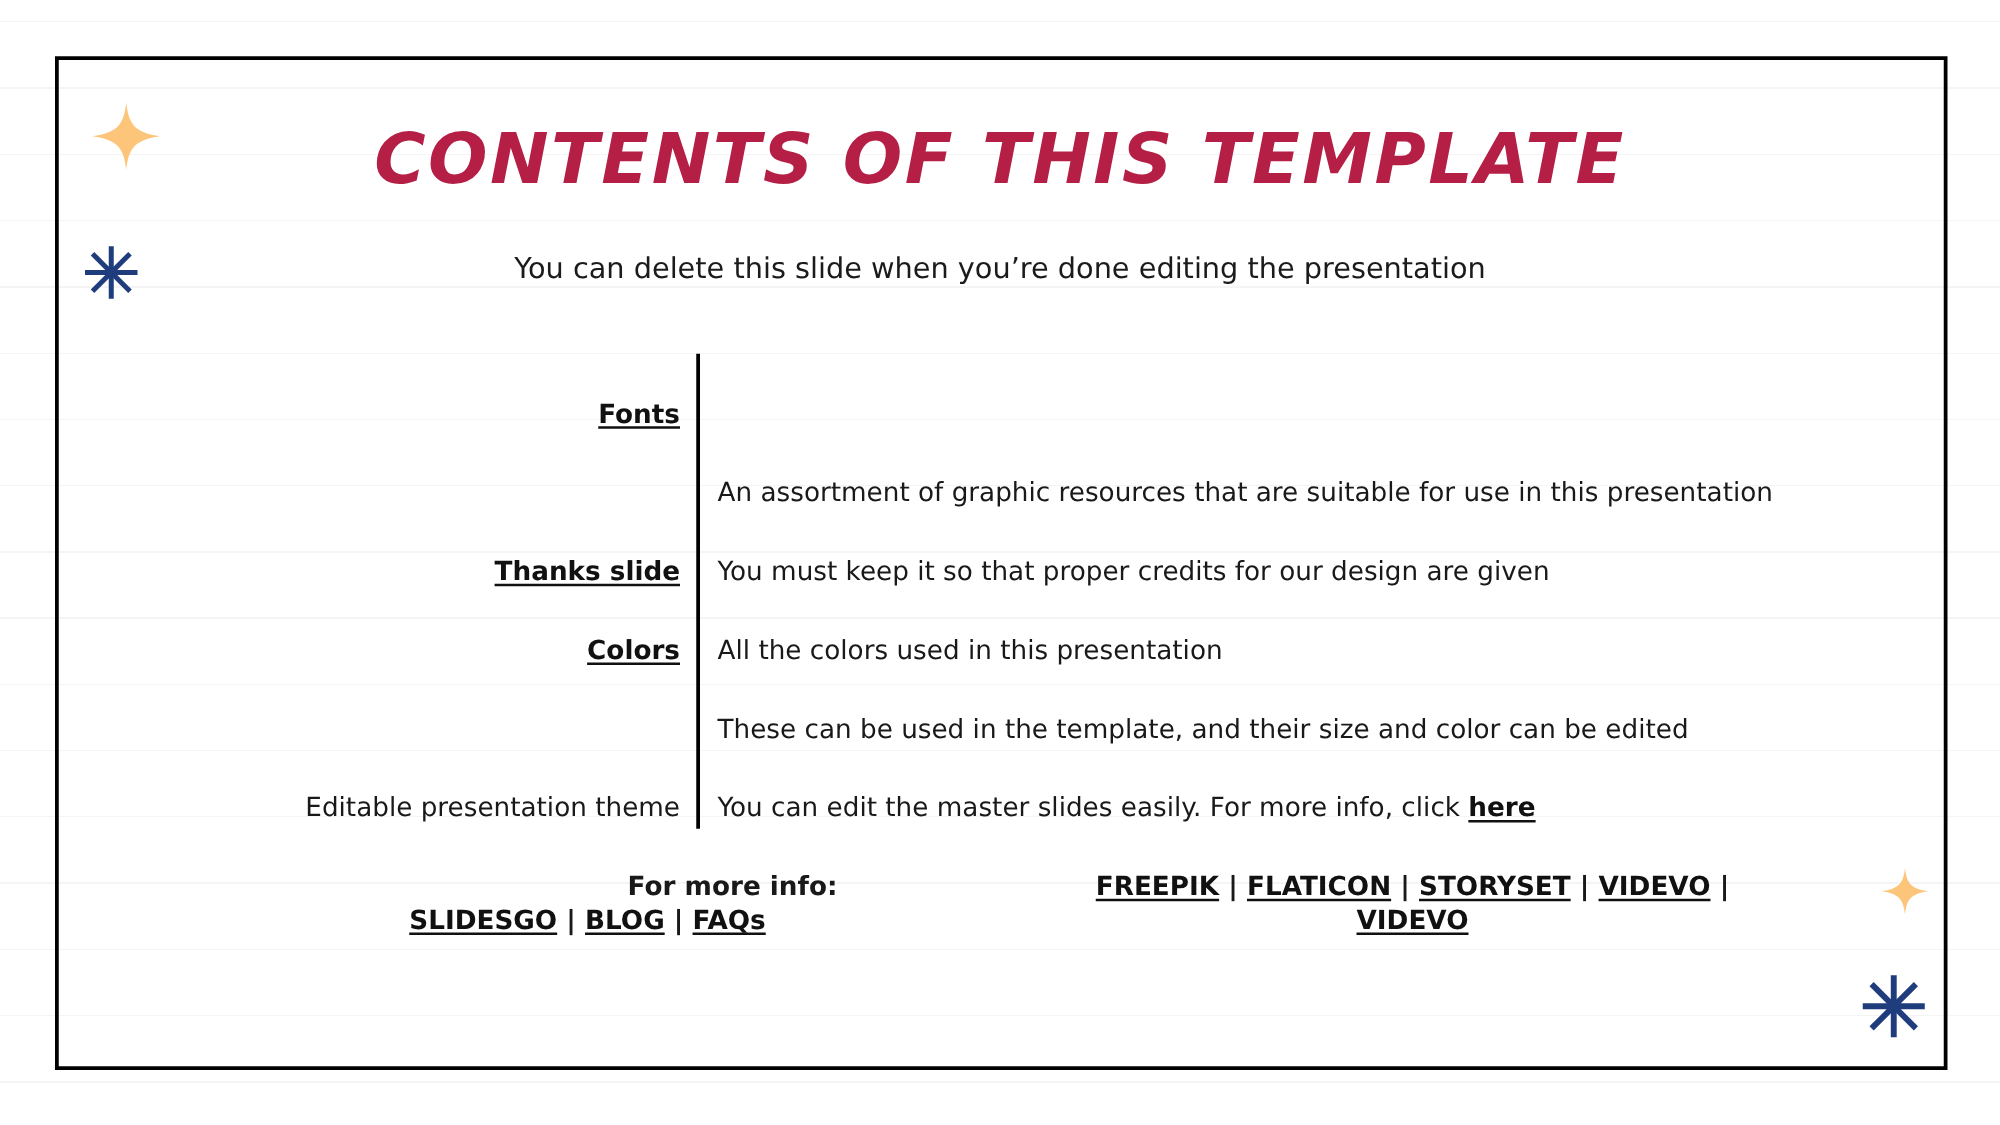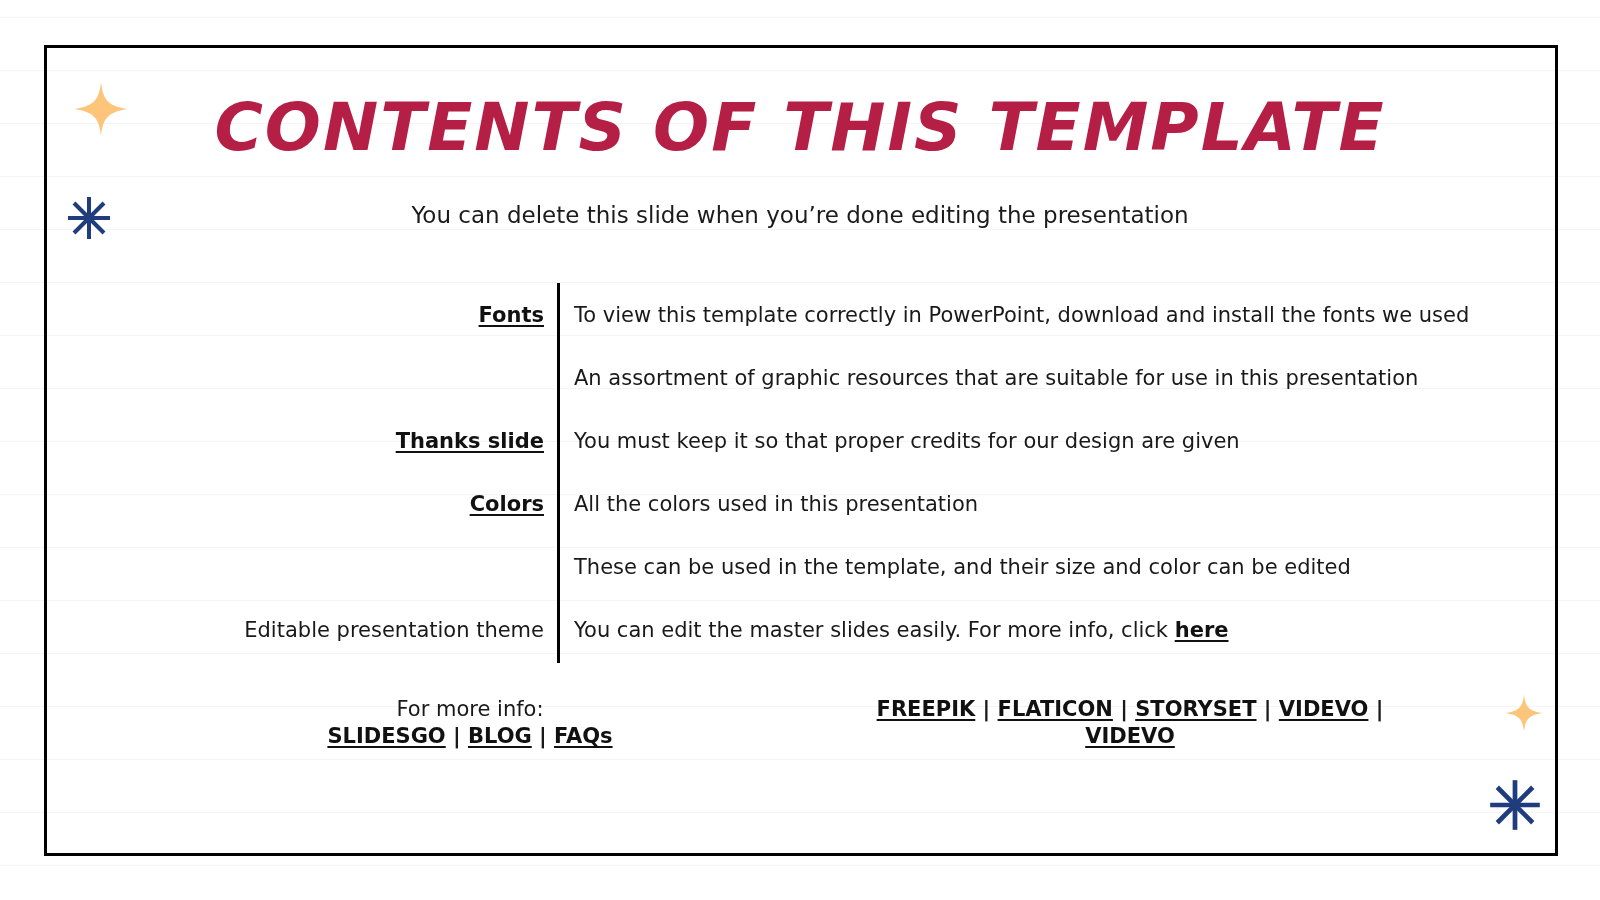--- a/index.html
+++ b/index.html
@@ -10,39 +10,39 @@
     font-family: "DejaVu Sans", sans-serif;
     color: #191919;
   }
   .frame {
     position: absolute; left: 44px; top: 45px; width: 1508px; height: 805px;
     border: 3px solid #000; box-sizing: content-box;
   }
   .title {
     position: absolute; left: 0; right: 0; top: 88px; text-align: center;
     font-family: "DejaVu Sans", sans-serif; font-style: oblique; font-weight: bold;
-    font-size: 66px; letter-spacing: 2px; color: #b51f45; margin: 0; line-height: 80px;
+    font-size: 56px; letter-spacing: 2px; color: #b51f45; margin: 0; line-height: 80px;
   }
   .subtitle {
     position: absolute; left: 0; right: 0; top: 199px; text-align: center;
     font-size: 23px; color: #1b1b1b; line-height: 32px;
   }
   .divider {
     position: absolute; left: 557px; top: 283px; width: 3px; height: 380px; background: #000;
   }
   .row {
-    position: absolute; left: 0; width: 1600px; height: 40px; line-height: 40px; font-size: 21px;
+    position: absolute; left: 0; width: 1600px; height: 40px; line-height: 40px; font-size: 21px; margin-top: 16px;
   }
   .row .left { position: absolute; right: 1056px; text-align: right; white-space: nowrap; }
   .row .right { position: absolute; left: 574px; white-space: nowrap; }
   .lnk { font-weight: bold; text-decoration: underline; text-underline-offset: 3px; color: #111; cursor: pointer; }
   .footer-block {
     position: absolute; top: 696px; text-align: center; font-size: 21px; line-height: 27px;
   }
-  .footer-block .head { font-weight: normal; }
+  .footer-block .head { font-weight: bold; text-align: right; }
   .footer-block .links { font-weight: bold; }
   .sep { font-weight: bold; }
   .deco { position: absolute; }
 </style>
 </head>
 <body>
 
 <div class="frame"></div>
 
 <svg class="deco" style="left:72px;top:80px" width="58" height="58" viewBox="0 0 58 58">
@@ -70,21 +70,20 @@
 
 <h1 class="title">CONTENTS OF THIS TEMPLATE</h1>
 <div class="subtitle">You can delete this slide when you’re done editing the presentation</div>
 
 <div class="divider"></div>
 
 <div class="row" style="top:295px">
   <span class="left">
     <span class="lnk">Fonts</span>
   </span>
-  <span class="right">To view this template correctly in PowerPoint, download and install the fonts we used</span>
 </div>
 
 <div class="row" style="top:358px">
   <span class="right">An assortment of graphic resources that are suitable for use in this presentation</span>
 </div>
 
 <div class="row" style="top:421px">
   <span class="left">
     <span class="lnk">Thanks slide</span>
   </span>

